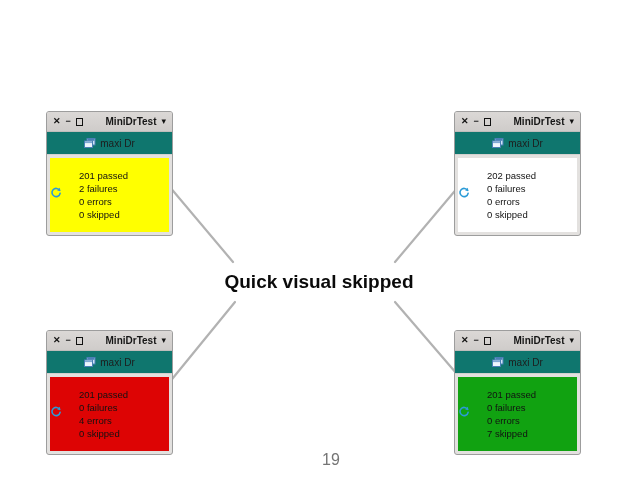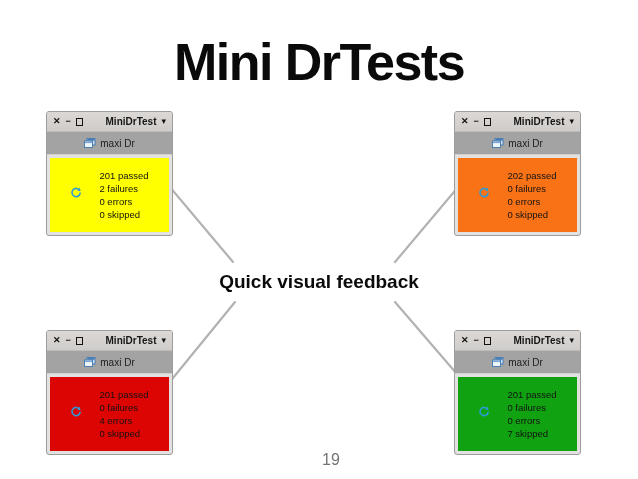--- a/index.html
+++ b/index.html
@@ -34,46 +34,45 @@
     border-radius:2px 2px 0 0;
   }
   .tb-close { font-weight:bold; font-size:9px; color:#111; line-height:1; }
   .tb-min   { font-weight:bold; font-size:9px; color:#111; line-height:1; }
   .tb-max   { width:6px; height:6px; border:1.5px solid #111; display:inline-block; box-sizing:content-box; }
   .tb-title { font-weight:bold; font-size:10px; color:#151515; margin-left:18px; flex:1; white-space:nowrap; }
   .tb-menu  { font-size:9px; color:#111; line-height:1; }
 
   .maxi-btn {
     flex:0 0 22px; display:flex; align-items:center; justify-content:center; gap:4px;
-    background:#a3a3a3; border-bottom:1px solid #d3d1cf; font-size:10px; color:#1d1d1d;
+    background:#0f766e; border-bottom:1px solid #d3d1cf; font-size:10px; color:#1d1d1d;
     cursor:default;
   }
   .maxi-btn .maxi-icon { display:flex; }
 
   .win-body {
-    flex:1; margin:3px; display:flex; align-items:center; justify-content:center; gap:17px;
+    flex:1; margin:3px; display:flex; align-items:center; gap:17px;
   }
   .refresh { display:flex; margin-top:-4px; }
   .stats { font-size:9.5px; line-height:13px; color:#121212; text-align:left; }
 </style>
 </head>
 <body>
 
 <div class="slide">
 
-  <h1 class="slide-title">Mini DrTests</h1>
 
   <svg class="connectors" viewBox="0 0 638 479" xmlns="http://www.w3.org/2000/svg">
     <line x1="153" y1="167" x2="233" y2="262" stroke-width="2.2" stroke-linecap="round" stroke="#b2b2b2"></line>
     <line x1="475" y1="167" x2="395" y2="262" stroke-width="2.2" stroke-linecap="round" stroke="#b2b2b2"></line>
     <line x1="235" y1="302" x2="155" y2="400" stroke-width="2.2" stroke-linecap="round" stroke="#b2b2b2"></line>
     <line x1="395" y1="302" x2="475" y2="395" stroke-width="2.2" stroke-linecap="round" stroke="#b2b2b2"></line>
   </svg>
 
-  <div class="center-label">Quick visual feedback</div>
+  <div class="center-label">Quick visual skipped</div>
 
   <div class="mini-window" style="left:46px; top:111px;">
     <div class="titlebar">
       <span class="tb-close">✕</span>
       <span class="tb-min">−</span>
       <span class="tb-max"></span>
       <span class="tb-title">MiniDrTest</span>
       <span class="tb-menu">▾</span>
     </div>
     <div class="maxi-btn">
@@ -115,21 +114,21 @@
       <span class="maxi-icon">
         <svg width="12" height="10" viewBox="0 0 12 10">
             <rect x="3" y="0.5" width="8" height="6.5" fill="#cfe3f7" stroke="#4a7fb5"></rect>
             <rect x="3.5" y="1" width="7" height="1.8" fill="#4a7fb5"></rect>
             <rect x="0.5" y="3" width="8" height="6.5" fill="#eef5fc" stroke="#4a7fb5"></rect>
             <rect x="1" y="3.5" width="7" height="1.6" fill="#7fa9d4"></rect>
           </svg>
       </span>
       <span>maxi Dr</span>
     </div>
-    <div class="win-body" style="background: #f97316;">
+    <div class="win-body" style="background: #ffffff;">
       <span class="refresh">
         <svg width="12" height="12" viewBox="0 0 12 12">
             <path d="M9.6 3.4 A4.1 4.1 0 1 0 10.1 6.3" fill="none" stroke="#2b9bd7" stroke-width="1.6" stroke-linecap="round"></path>
             <path d="M9.9 0.7 L10.3 3.9 L7.1 3.5 Z" fill="#2b9bd7"></path>
           </svg>
       </span>
       <div class="stats">
         <div>202 passed</div>
         <div>0 failures</div>
         <div>0 errors</div>

